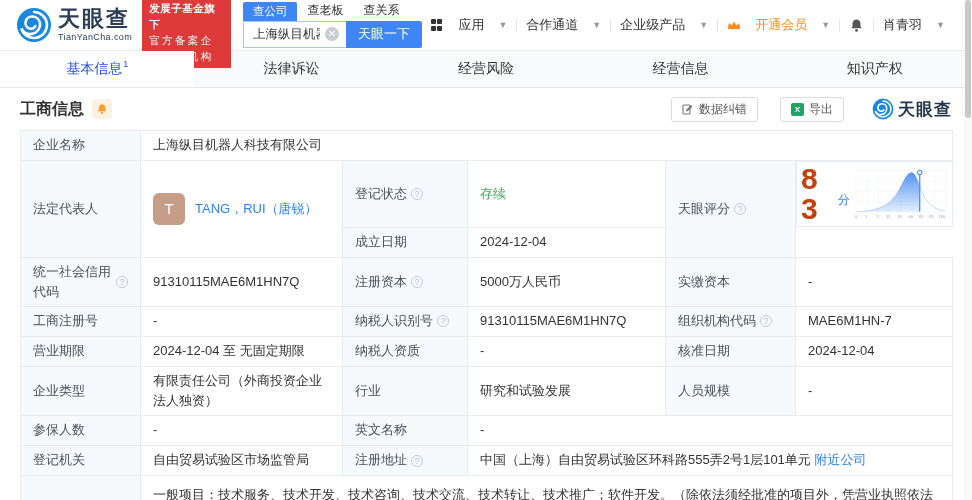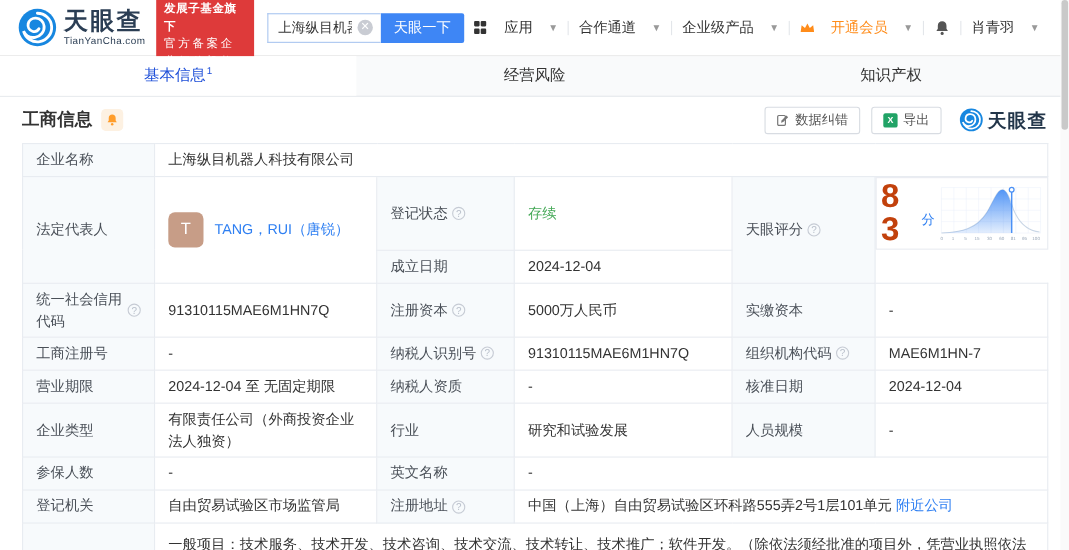--- a/index.html
+++ b/index.html
@@ -38,21 +38,21 @@
   .tab { flex:1; display:flex; align-items:center; justify-content:center; font-size:14px; color:#333; cursor:pointer; position:relative; }
   .tab.active { background:#fff; color:#1d4ed8; }
   .tab sup { font-size:9px; margin-left:1px; transform:translateY(-5px); }
   .tab.history { color:#ee9a2c; }
   .vip-badge { position:absolute; top:3px; right:26px; background:#ff9d2b; color:#fff; font-size:8px; font-weight:bold; padding:0 3px; border-radius:2px; line-height:11px; }
   .help { display:inline-block; width:12px; height:12px; border:1px solid #c6cbd4; border-radius:50%; color:#b8bfca; font-size:9px; line-height:11px; text-align:center; margin-left:4px; vertical-align:1px; flex:none; }
   
   .section-head { display:flex; align-items:center; height:42px; padding:0 20px; }
   .section-title { font-size:16px; font-weight:bold; color:#333; }
   .bell-badge { width:20px; height:20px; background:#fdf1e2; border-radius:4px; display:flex; align-items:center; justify-content:center; margin-left:8px; cursor:pointer; }
-  .head-actions { margin-left:auto; display:flex; align-items:center; gap:10px; }
+  .head-actions { margin-left:auto; display:flex; align-items:center; gap:22px; }
   .act-btn { display:flex; align-items:center; gap:5px; border:1px solid #d8dce2; border-radius:3px; height:25px; padding:0 10px; font-size:12px; color:#555; background:#fff; cursor:pointer; font-family:inherit; }
   .xls-icon { width:13px; height:13px; background:#21a366; border-radius:2px; color:#fff; font-size:8px; font-weight:bold; line-height:13px; text-align:center; }
   .watermark { display:flex; align-items:center; gap:4px; margin-left:6px; }
   .wm-txt { font-size:17px; font-weight:bold; color:#23364a; letter-spacing:1px; }
   
   table.info { width:932px; margin:0 20px; border-collapse:collapse; table-layout:fixed; font-size:13px; }
   table.info td { border:1px solid #e8ecf1; padding:4px 12px; vertical-align:middle; word-break:break-all; line-height:1.55; }
   td.lbl { background:#f7fafc; color:#4a5058; }
   td.lbl .lblwrap { display:flex; align-items:center; }
   .link { color:#2e7ff2; cursor:pointer; }
@@ -80,20 +80,25 @@
       <div class="cn">天眼查</div>
       <div class="en">TianYanCha.com</div>
     </div>
   </div>
   <div class="gov-badge">
     <div class="l1">国家中小企业发展子基金旗下</div>
     <div class="l2">官方备案企业征信机构</div>
   </div>
 
   <div class="search-area">
+    <div class="search-tabs">
+      <span class="search-tab active">查公司</span>
+      <span class="search-tab">查老板</span>
+      <span class="search-tab">查关系</span>
+    </div>
     <div class="search-box">
       <div class="input-wrap">
         <input class="search-input" value="上海纵目机器人科技有限公司" style="">
         <span class="clear-icon">✕</span>
       </div>
       <button class="search-btn">天眼一下</button>
     </div>
   </div>
 
   <div class="top-nav">
@@ -139,21 +144,27 @@
     </div>
   </div>
 </div>
 
 <div class="tabbar">
   <div class="tab active">
     <span>基本信息</span>
     <sup>1</sup>
   </div>
   <div class="tab">
+    <span>法律诉讼</span>
+  </div>
+  <div class="tab">
     <span>经营风险</span>
+  </div>
+  <div class="tab">
+    <span>经营信息</span>
   </div>
   <div class="tab">
     <span>知识产权</span>
   </div>
 </div>
 
 <div class="section-head">
   <span class="section-title">工商信息</span>
   <span class="bell-badge">
     <svg width="12" height="12" viewBox="0 0 16 16">

